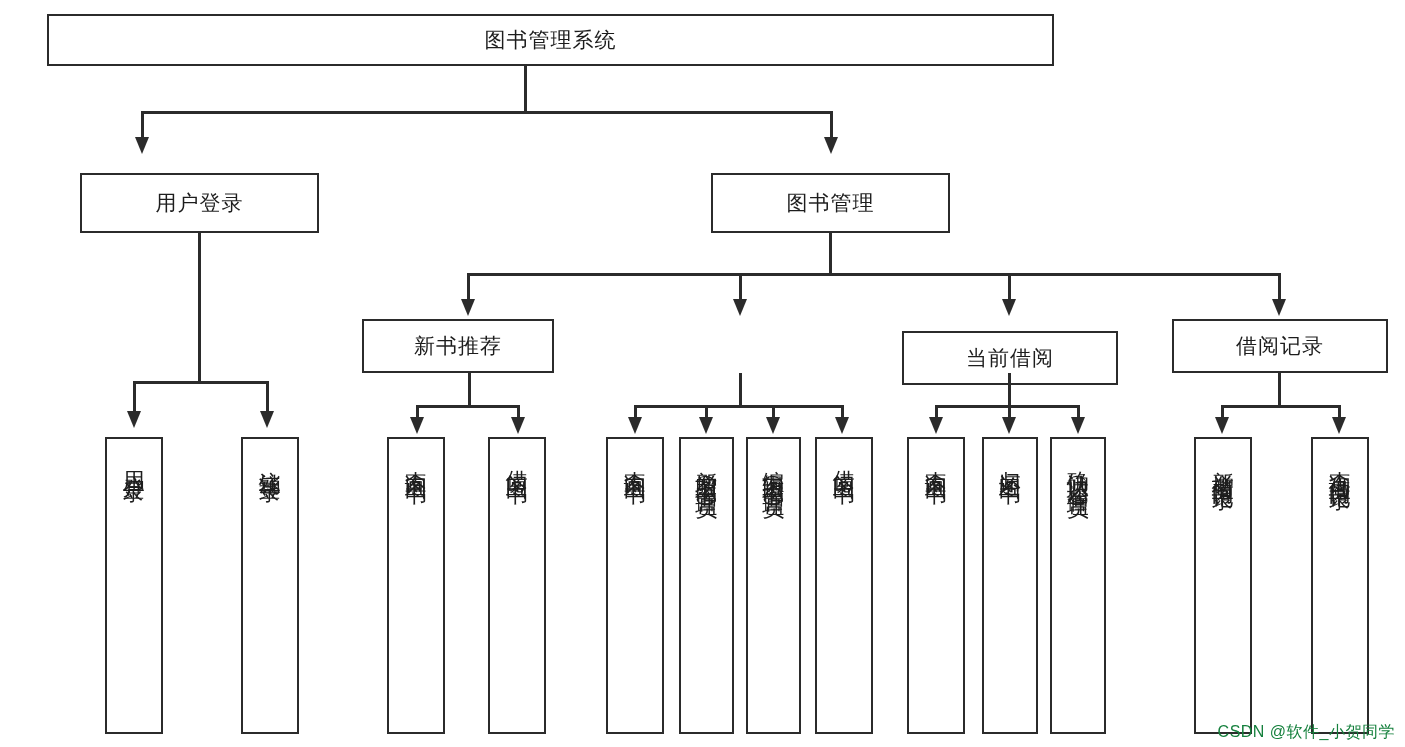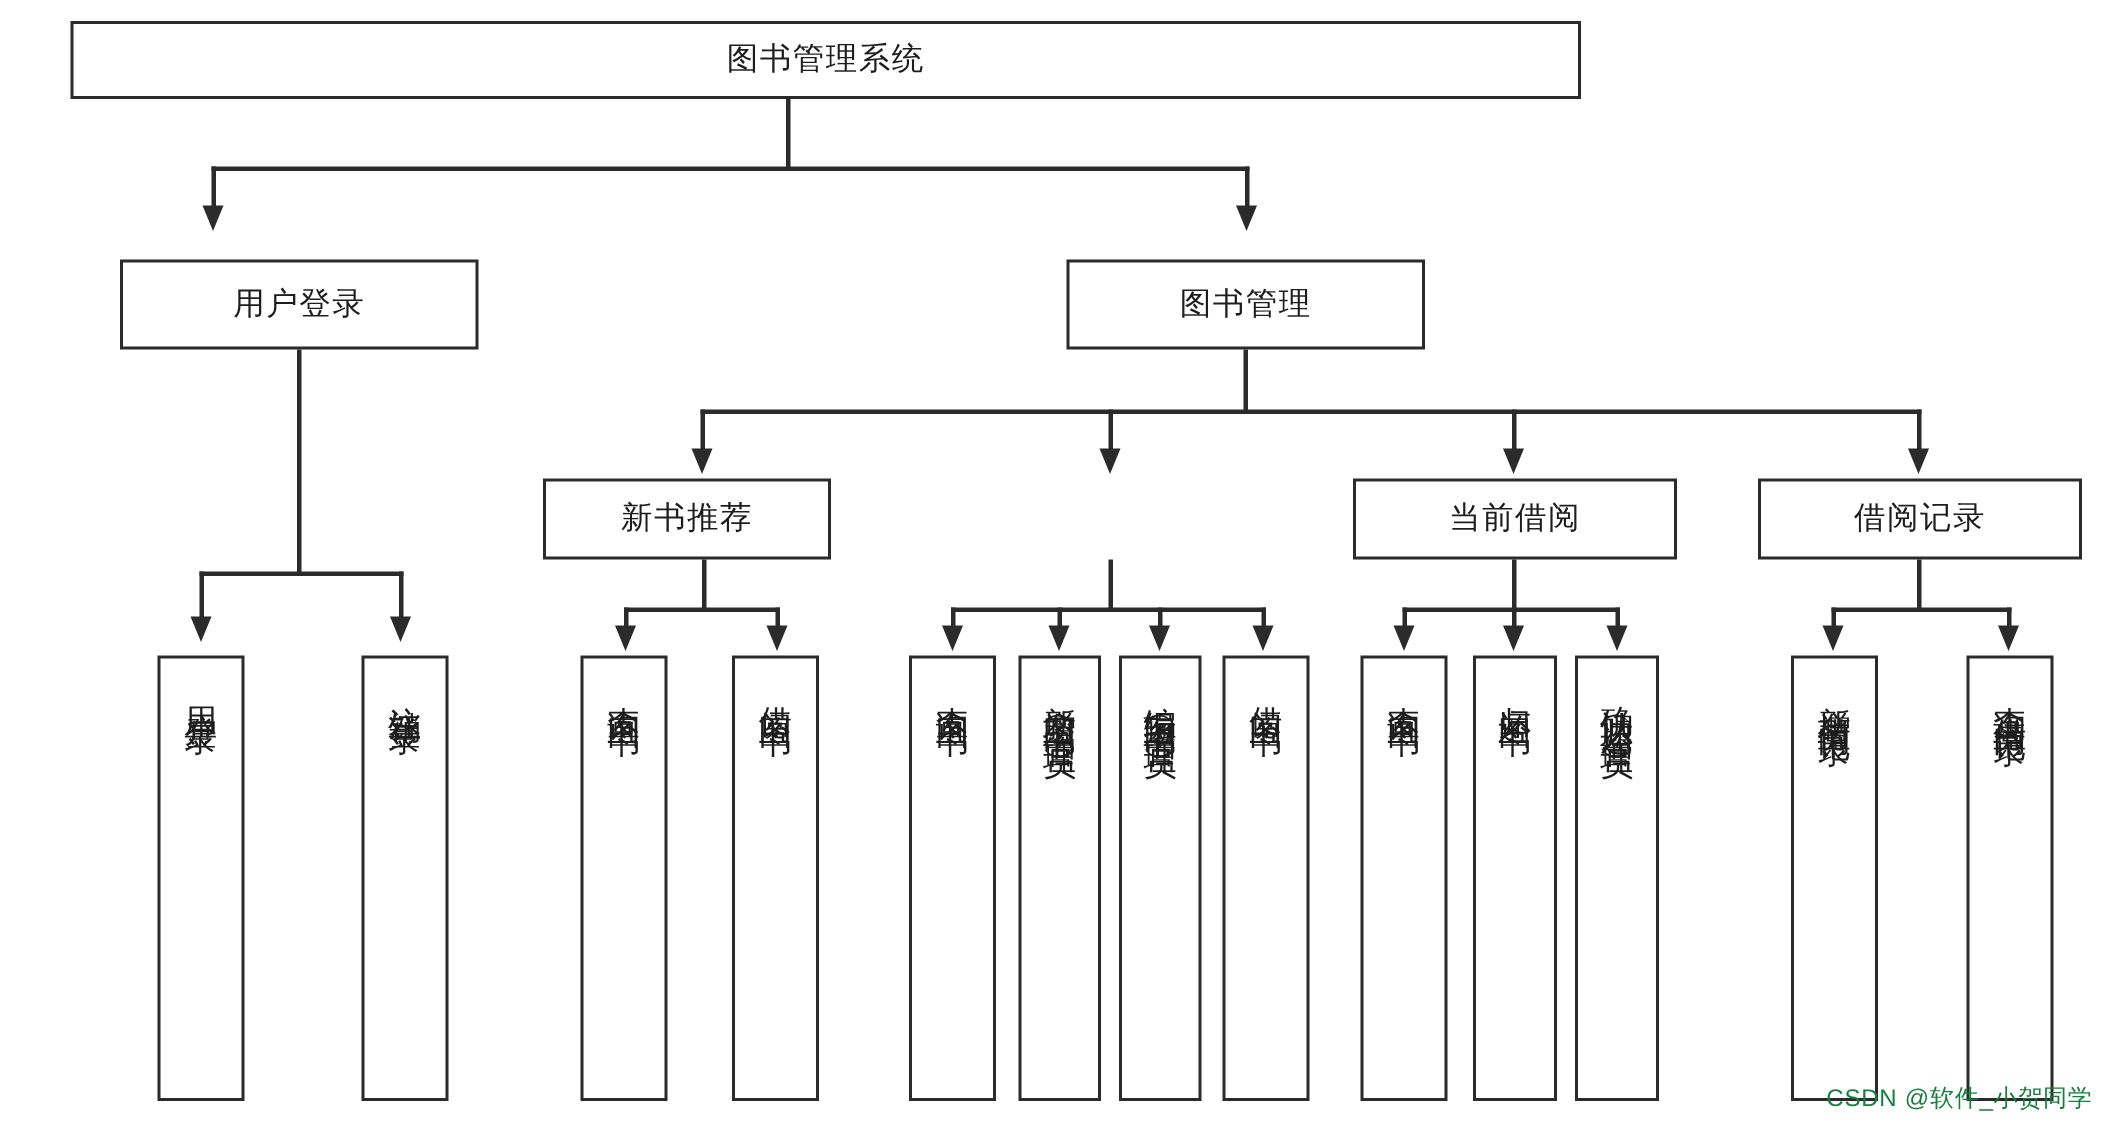--- a/index.html
+++ b/index.html
@@ -105,21 +105,21 @@
   <div class="seg vline" style="left:1008px;top:273px;height:28px;"></div>
   <div class="seg vline" style="left:1278px;top:273px;height:28px;"></div>
   <div class="arrow" style="left:461px;top:299px;"></div>
   <div class="arrow" style="left:733px;top:299px;"></div>
   <div class="arrow" style="left:1002px;top:299px;"></div>
   <div class="arrow" style="left:1272px;top:299px;"></div>
 
   <div class="node" style="left:362px;top:319px;width:192px;height:54px;">
     <span class="label">新书推荐</span>
   </div>
-  <div class="node" style="left:902px;top:319px;width:216px;height:54px;">
+  <div class="node" style="left:902px;top:331px;width:216px;height:54px;">
     <span class="label">当前借阅</span>
   </div>
   <div class="node" style="left:1172px;top:319px;width:216px;height:54px;">
     <span class="label">借阅记录</span>
   </div>
 
   <div class="seg vline" style="left:468px;top:373px;height:34px;"></div>
   <div class="seg hline" style="left:416px;top:405px;width:104px;"></div>
   <div class="seg vline" style="left:416px;top:405px;height:14px;"></div>
   <div class="seg vline" style="left:517px;top:405px;height:14px;"></div>

